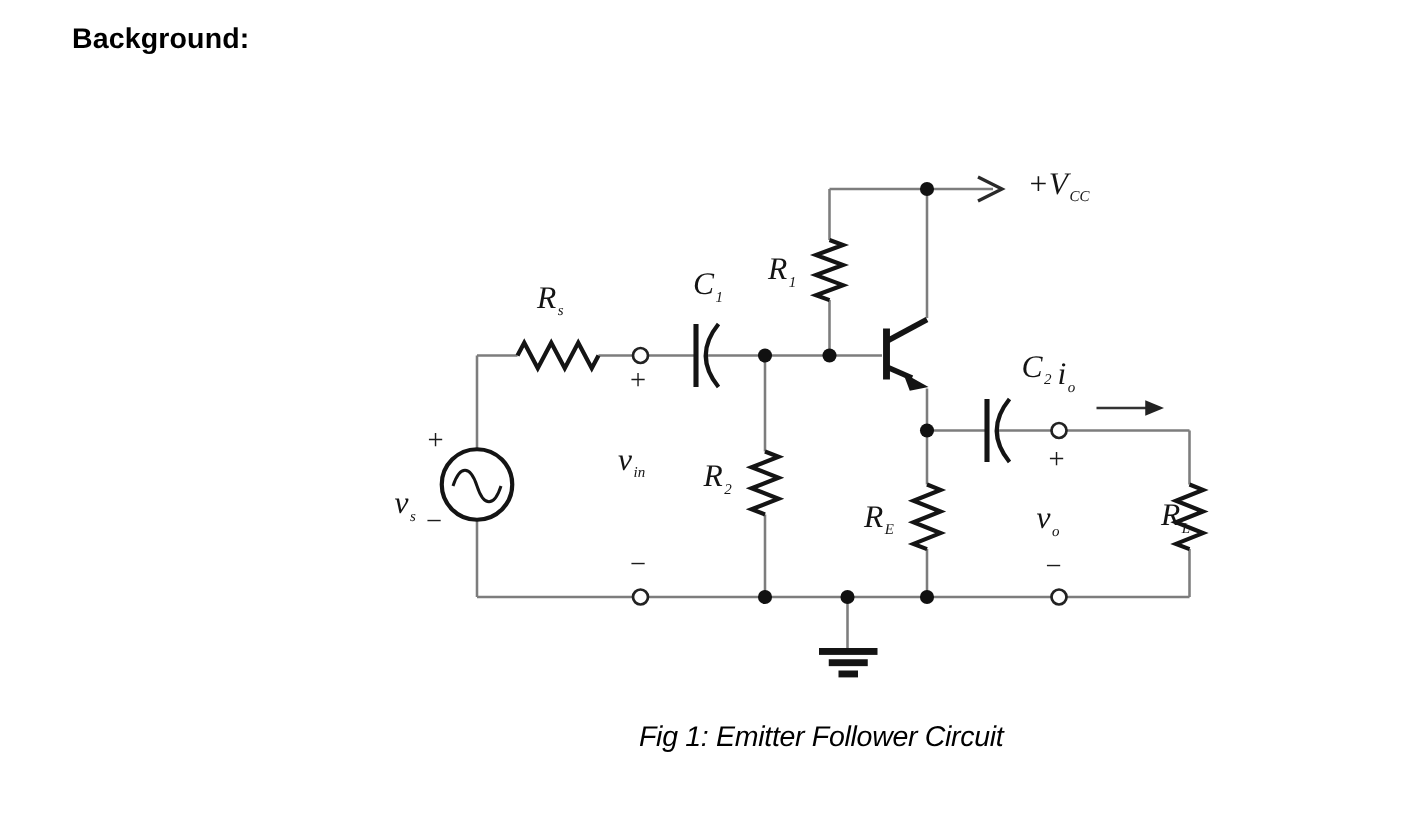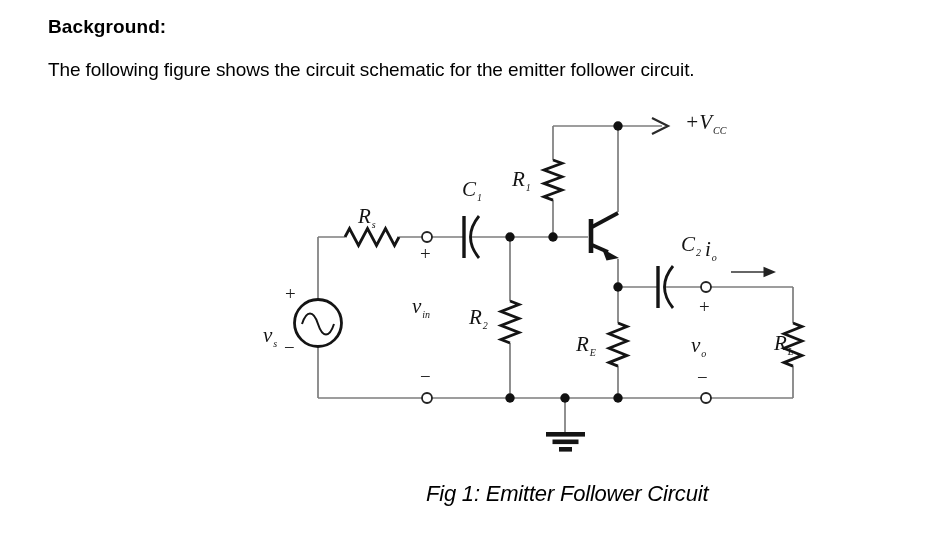--- a/index.html
+++ b/index.html
@@ -11,21 +11,21 @@
   .heading {
     position:absolute; left:48px; top:16px;
     font-size:19px; font-weight:bold; letter-spacing:0.1px;
   }
   .intro {
     position:absolute; left:48px; top:59px;
     font-size:19px; letter-spacing:-0.1px;
   }
   .caption {
     position:absolute; left:426px; top:481px;
-    font-size:22px; font-style:italic; letter-spacing:-0.2px;
+    font-size:19px; font-style:italic; letter-spacing:-0.2px;
   }
   svg.schematic { position:absolute; left:0; top:0; }
   .wire { stroke:var(--wire,#7d7d7d); stroke-width:1.7; fill:none; }
   .comp { stroke:var(--comp,#141414); fill:none; }
   .res  { stroke:var(--comp,#141414); stroke-width:2.8; fill:none; stroke-linejoin:miter; }
   .lbl {
     position:absolute; font-family:"Liberation Serif", serif; font-style:italic;
     font-size:21px; line-height:1; color:#141414; white-space:nowrap;
   }
   .lbl .sub { font-size:10px; vertical-align:-5px; margin-left:1px; }
@@ -33,21 +33,20 @@
     position:absolute; font-family:"Liberation Serif", serif;
     font-size:19px; line-height:1; color:#1c1c1c;
   }
 </style>
 </head>
 <body>
 
 <div class="page">
 
   <div class="heading">Background:</div>
-  <div class="intro">The following figure shows the circuit schematic for the emitter follower circuit.</div>
 
   <svg class="schematic" width="950" height="552" viewBox="0 0 950 552" aria-hidden="true">
 
     <g>
       <path class="wire" d="M553,126 H662"></path>
       <path class="wire" d="M553,126 V160 M553,200 V237"></path>
       <path class="wire" d="M618,126 V212"></path>
       <path class="wire" d="M318,237 H345 M399,237 H422"></path>
       <path class="wire" d="M432,237 H463 M471,237 H588"></path>
       <path class="wire" d="M318,237 V300 M318,347 V398"></path>
@@ -124,21 +123,21 @@
 
     <g fill="#ffffff" stroke="#222222" stroke-width="1.8">
       <circle cx="427" cy="237" r="5"></circle>
       <circle cx="427" cy="398" r="5"></circle>
       <circle cx="706" cy="287" r="5"></circle>
       <circle cx="706" cy="398" r="5"></circle>
     </g>
   </svg>
 
   <div class="lbl" style="left:263px;top:325px"><span>v</span><span class="sub">s</span></div>
-  <div class="lbl" style="left:358px;top:206px"><span>R</span><span class="sub">s</span></div>
+  <div class="lbl" style="left:358px;top:188px"><span>R</span><span class="sub">s</span></div>
   <div class="lbl" style="left:462px;top:179px"><span>C</span><span class="sub">1</span></div>
   <div class="lbl" style="left:512px;top:169px"><span>R</span><span class="sub">1</span></div>
   <div class="lbl" style="left:685px;top:112px"><span>+V</span><span class="sub">CC</span></div>
   <div class="lbl" style="left:681px;top:234px"><span>C</span><span class="sub">2</span></div>
   <div class="lbl" style="left:705px;top:239px"><span>i</span><span class="sub">o</span></div>
   <div class="lbl" style="left:412px;top:296px"><span>v</span><span class="sub">in</span></div>
   <div class="lbl" style="left:469px;top:307px"><span>R</span><span class="sub">2</span></div>
   <div class="lbl" style="left:576px;top:334px"><span>R</span><span class="sub">E</span></div>
   <div class="lbl" style="left:691px;top:335px"><span>v</span><span class="sub">o</span></div>
   <div class="lbl" style="left:774px;top:333px"><span>R</span><span class="sub">L</span></div>

